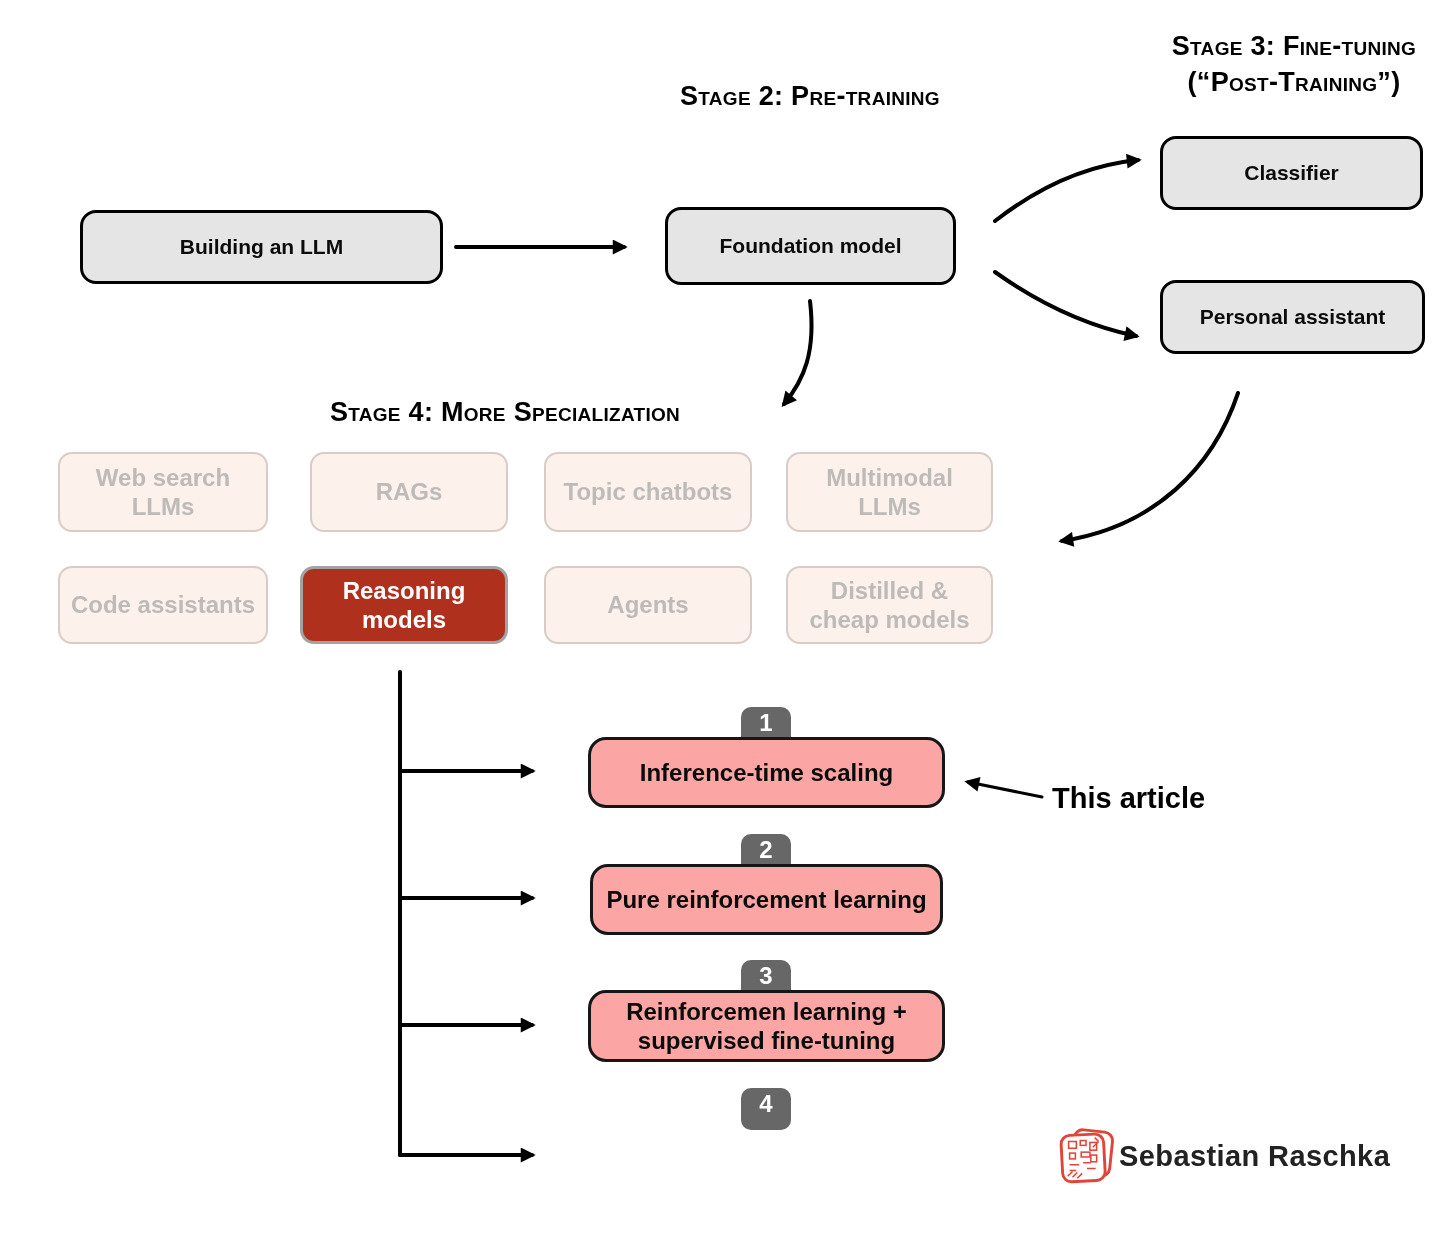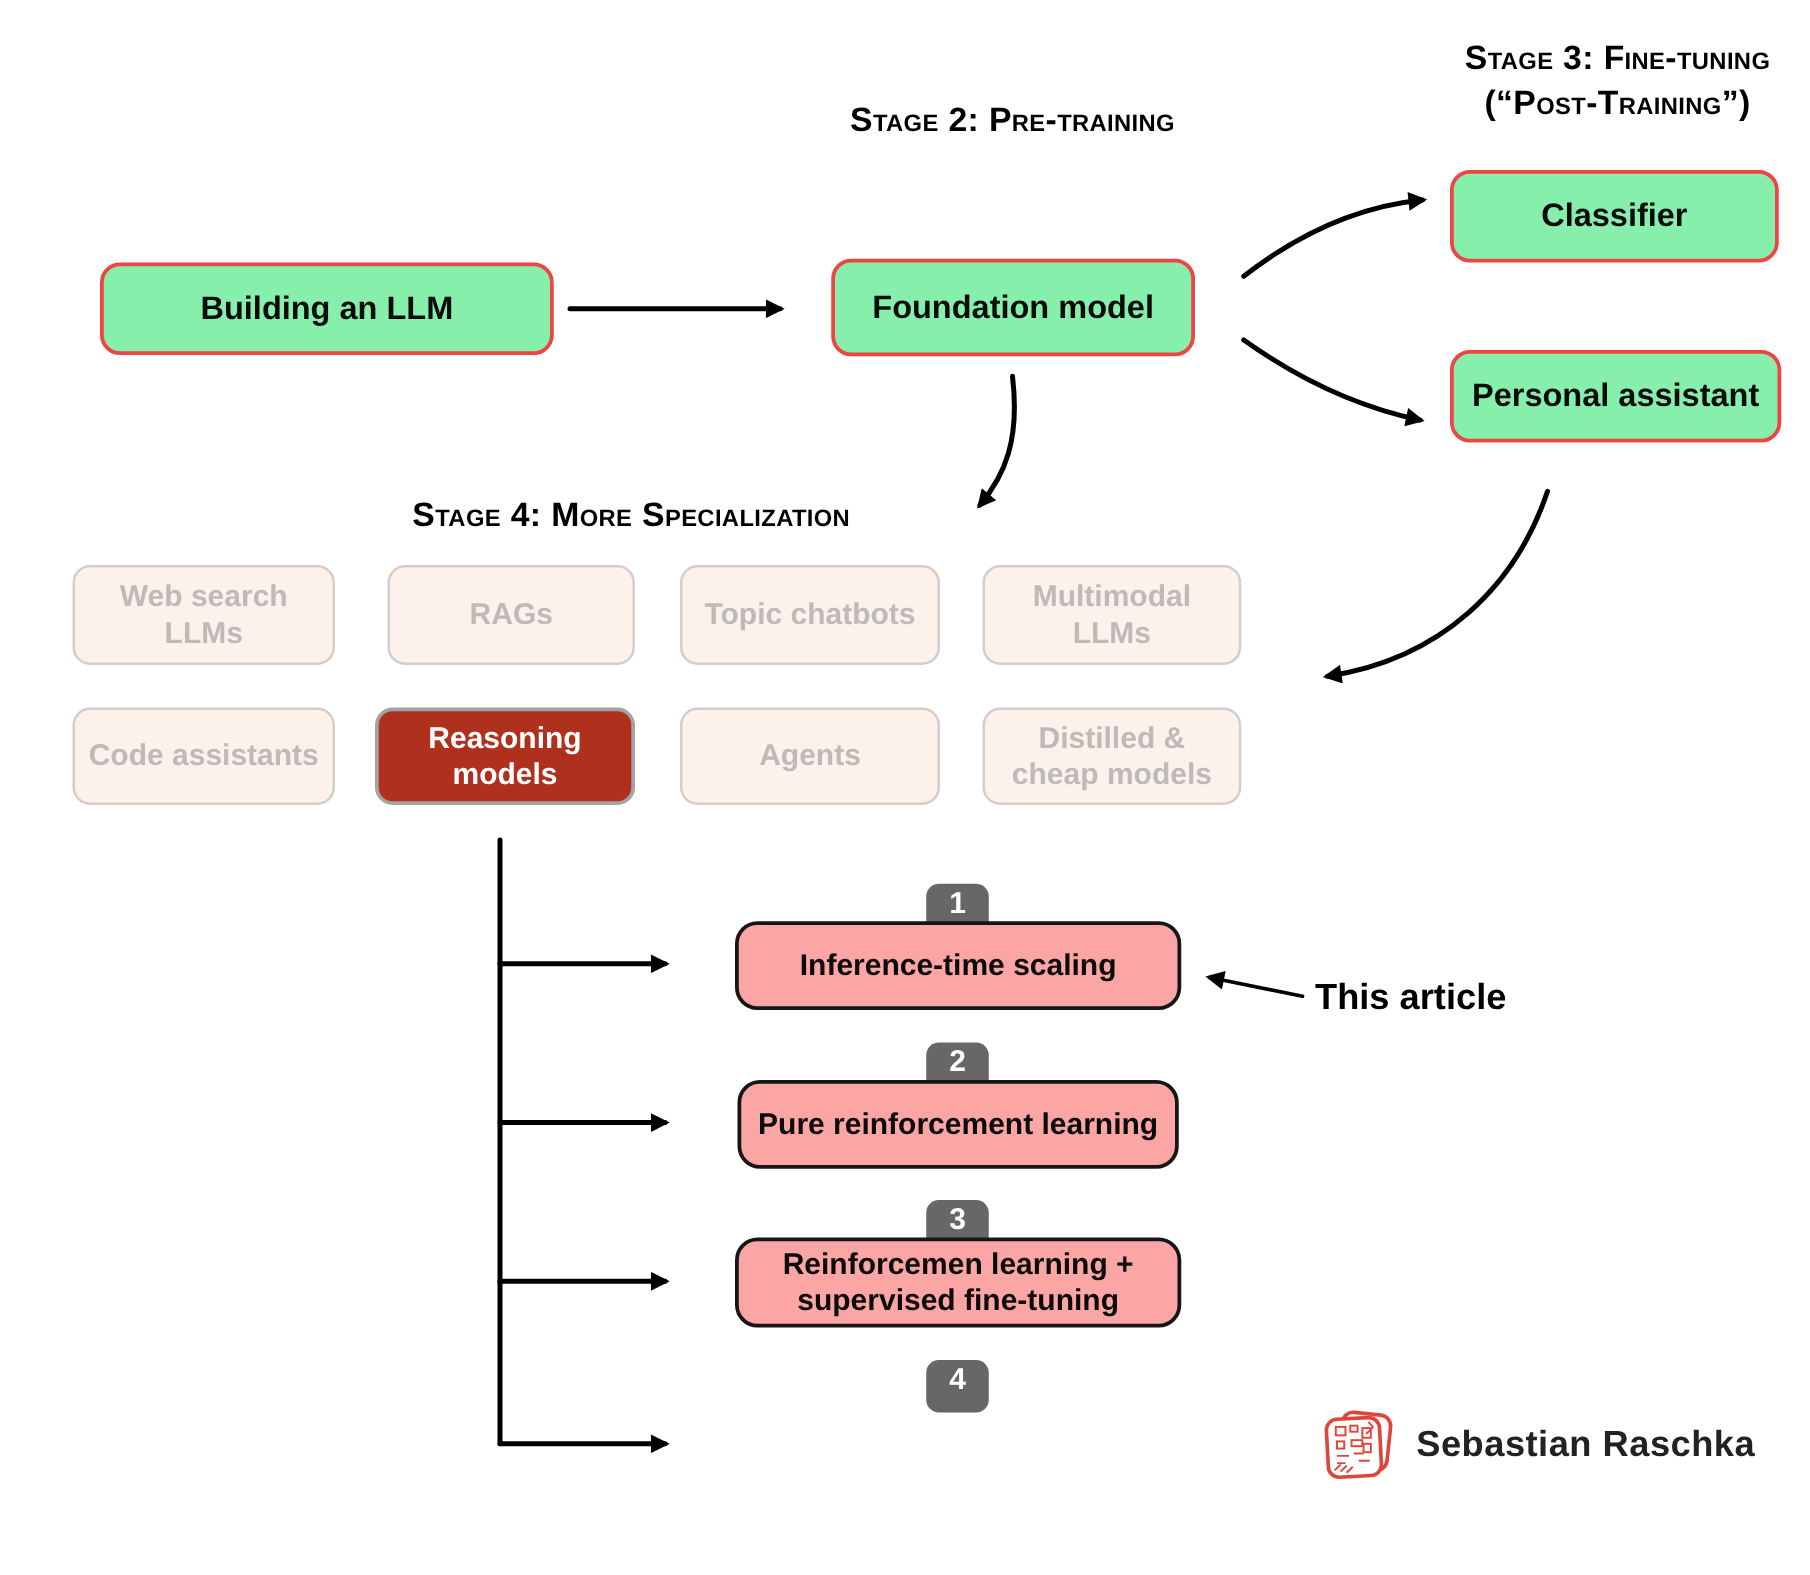--- a/index.html
+++ b/index.html
@@ -11,30 +11,30 @@
   .hd{
     position:absolute;z-index:3;text-align:center;font-weight:bold;color:#000;
     font-variant:small-caps;font-size:27px;letter-spacing:.3px;line-height:1.35;
     white-space:pre-line;
   }
   .box{
     position:absolute;z-index:3;display:flex;align-items:center;justify-content:center;
     text-align:center;font-weight:bold;border-radius:16px;white-space:pre-line;
     line-height:1.22;box-sizing:border-box;
   }
-  .box-blue{background:#86efac;border:3px solid #ef4444;color:#0b0b0b;font-size:26px;}
+  .box-blue{background:#e5e5e5;border:3px solid #000000;color:#0b0b0b;font-size:21px;}
   .box-faded{background:#fdf1ec;border:2.5px solid #d8ccc7;color:#bdbab8;font-size:24px;border-radius:14px;}
   .box-red{background:#b0301e;border:3px solid #a3a3a3;color:#ffffff;font-size:24px;border-radius:14px;}
   .box-teal{background:#fca5a5;border:3px solid #161616;color:#0b0b0b;font-size:24px;border-radius:18px;}
   .badge{
     position:absolute;z-index:2;width:50px;height:42px;background:#676767;border-radius:10px;
     color:#fff;font-weight:bold;font-size:24px;text-align:center;line-height:32px;
   }
   .annot{position:absolute;z-index:3;font-weight:bold;color:#000;font-size:29px;}
-  .credit{position:absolute;z-index:3;display:flex;align-items:center;gap:17px;}
+  .credit{position:absolute;z-index:3;display:flex;align-items:center;gap:3px;}
   .credit-name{font-size:29px;font-weight:600;color:#222;letter-spacing:.4px;}
 </style>
 </head>
 <body>
 
 <div class="canvas">
 
   <svg class="layer-svg" width="1448" height="1260" viewBox="0 0 1448 1260">
     <defs>
       <marker id="ah" viewBox="0 0 10 10" refX="7.5" refY="5" markerWidth="17" markerHeight="15" orient="auto" markerUnits="userSpaceOnUse">

